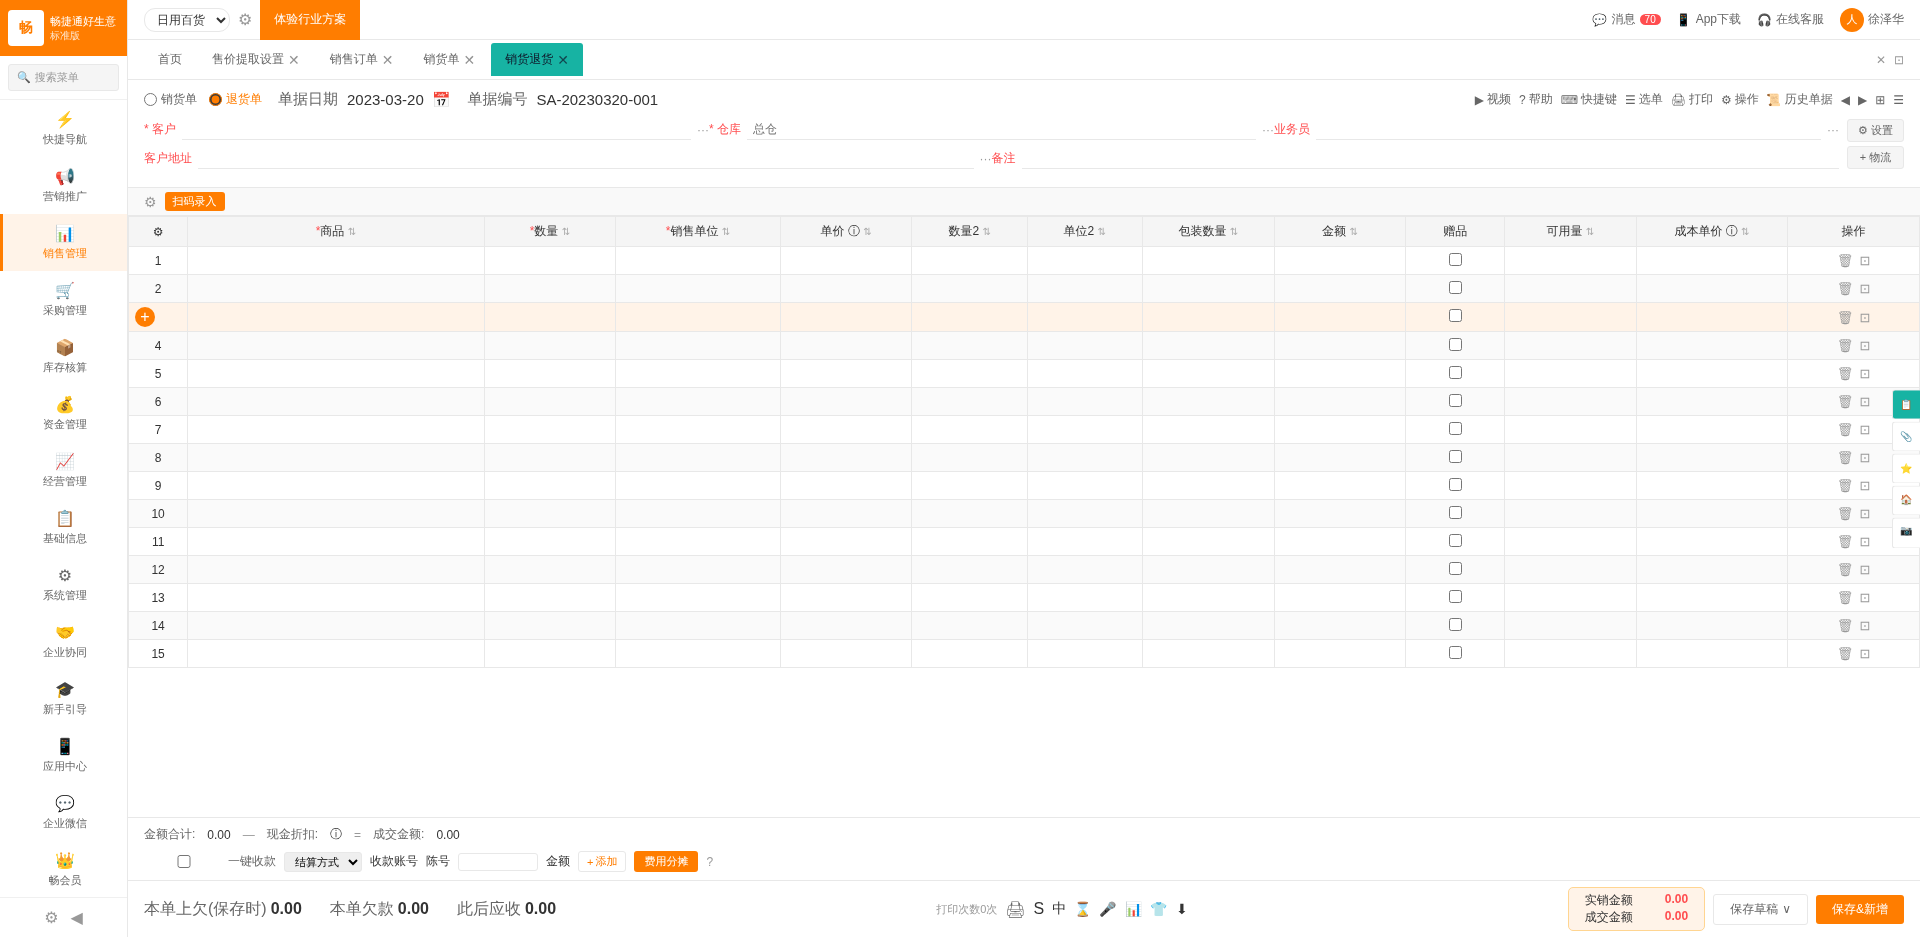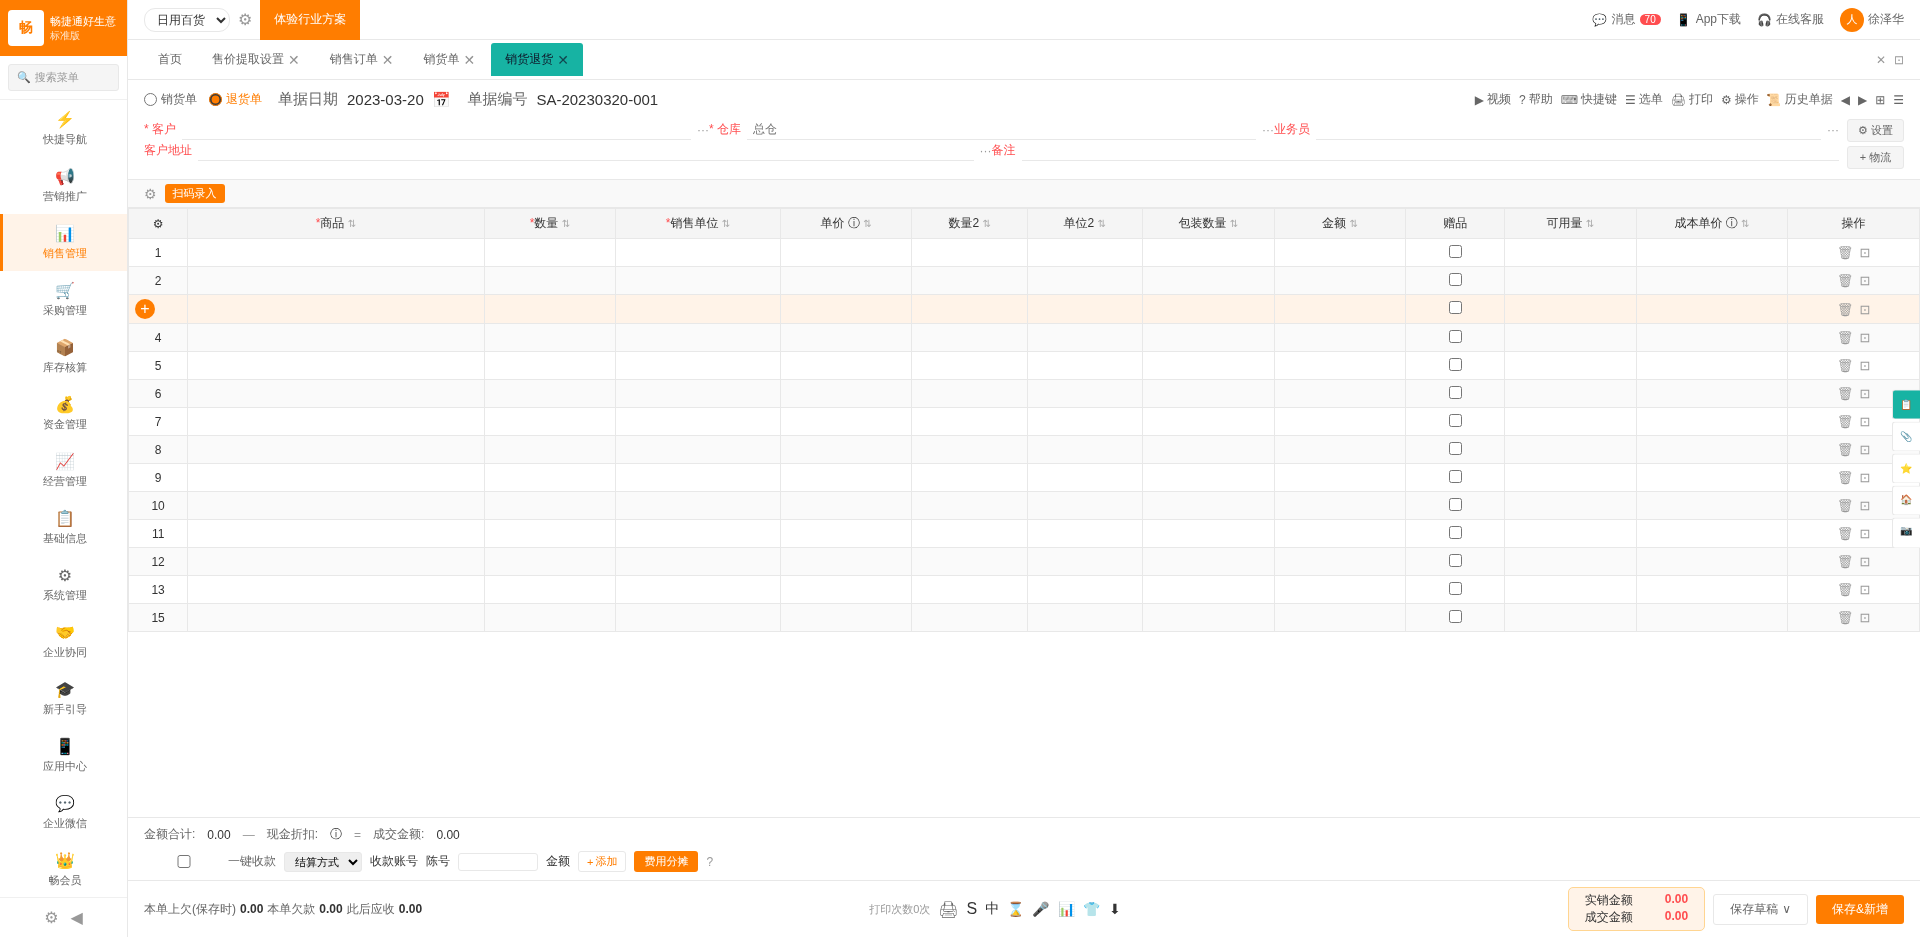--- a/index.html
+++ b/index.html
@@ -52,21 +52,21 @@
     .radio-item input[type="radio"] { accent-color: #ff7d00; }
     .radio-item.active { color: #ff7d00; }
     .form-field { display: flex; align-items: center; gap: 9px; font-size: 15px; color: #666; }
     .form-field label { color: #666; white-space: nowrap; }
     .form-field .value { color: #333; }
     .form-field .date-icon { color: #17b3a3; cursor: pointer; }
     .form-actions-right { margin-left: auto; display: flex; gap: 8px; align-items: center; font-size: 12px; color: #666; }
     .form-actions-right span { display: flex; align-items: center; gap: 3px; cursor: pointer; }
 
     
-    .form-row { display: flex; align-items: flex-start; gap: 0; }
+    .form-row { display: flex; align-items: flex-start; gap: 0; margin-bottom: 8px; }
     .form-field-group { display: flex; align-items: center; gap: 6px; flex: 1; }
     .form-field-group label { color: #ff4d4f; white-space: nowrap; font-size: 12px; }
     .form-field-group label::before { content: '* '; color: #ff4d4f; }
     .form-field-group label.no-req::before { content: ''; }
     .form-input { border: none; border-bottom: 1px solid #e8e8e8; outline: none; padding: 3px 6px; font-size: 12px; flex: 1; min-width: 120px; color: #333; }
     .form-ellipsis { color: #999; cursor: pointer; }
     .side-btns { display: flex; flex-direction: column; gap: 4px; }
     .side-btn { background: #f5f5f5; border: 1px solid #e8e8e8; border-radius: 3px; padding: 3px 10px; font-size: 11px; cursor: pointer; color: #666; white-space: nowrap; }
 
     
@@ -101,21 +101,21 @@
     .footer-row1 .eq { color: #999; }
     .footer-row2 { display: flex; align-items: center; gap: 8px; font-size: 12px; }
     .footer-row2 .checkbox-label { display: flex; align-items: center; gap: 4px; cursor: pointer; color: #666; }
     .footer-row2 select { border: 1px solid #e8e8e8; border-radius: 3px; padding: 2px 6px; font-size: 11px; }
     .footer-row2 input { border: 1px solid #e8e8e8; border-radius: 3px; padding: 2px 6px; font-size: 11px; width: 80px; }
     .add-fee-btn { background: transparent; border: 1px solid #e8e8e8; border-radius: 3px; padding: 2px 8px; font-size: 11px; cursor: pointer; color: #ff7d00; display: flex; align-items: center; gap: 2px; }
     .fee-split-btn { background: #ff7d00; color: #fff; border: none; border-radius: 3px; padding: 3px 10px; font-size: 11px; cursor: pointer; }
 
     
     .bottombar { background: #fff; border-top: 1px solid #e8e8e8; padding: 6px 16px; display: flex; align-items: center; justify-content: space-between; flex-shrink: 0; }
-    .bottombar-info { display: flex; gap: 4px; font-size: 12px; color: #666; }
+    .bottombar-info { display: flex; gap: 28px; font-size: 16px; color: #666; }
     .bottombar-info .field { display: flex; align-items: center; gap: 4px; }
     .bottombar-info .num { color: #333; font-weight: bold; }
     .bottombar-center { display: flex; gap: 8px; align-items: center; }
     .bottombar-right { display: flex; align-items: center; gap: 8px; }
     .summary-box { background: #fff3e8; border: 1px solid #ffd591; border-radius: 5px; padding: 4px 16px; text-align: right; font-size: 12px; }
     .summary-box .row { display: flex; justify-content: space-between; gap: 32px; }
     .summary-box .row .amount { color: #ff4d4f; font-weight: bold; }
     .save-draft-btn { background: #fff; border: 1px solid #e8e8e8; border-radius: 3px; padding: 6px 16px; cursor: pointer; font-size: 12px; color: #666; display: flex; align-items: center; gap: 4px; }
     .save-new-btn { background: #ff7d00; color: #fff; border: none; border-radius: 3px; padding: 6px 16px; cursor: pointer; font-size: 12px; }
 
@@ -647,20 +647,40 @@
       <td></td>
       <td></td>
       <td>
         <div class="action-icons">
           <span class="action-icon">🗑</span>
           <span class="action-icon">⊡</span>
         </div>
       </td>
     </tr>
               <tr>
+      <td class="row-num">14</td>
+      <td></td>
+      <td></td>
+      <td></td>
+      <td></td>
+      <td></td>
+      <td></td>
+      <td></td>
+      <td></td>
+      <td class="checkbox-cell"><input type="checkbox" style=""></td>
+      <td></td>
+      <td></td>
+      <td>
+        <div class="action-icons">
+          <span class="action-icon">🗑</span>
+          <span class="action-icon">⊡</span>
+        </div>
+      </td>
+    </tr>
+              <tr>
       <td class="row-num">15</td>
       <td></td>
       <td></td>
       <td></td>
       <td></td>
       <td></td>
       <td></td>
       <td></td>
       <td></td>
       <td class="checkbox-cell"><input type="checkbox" style=""></td>

